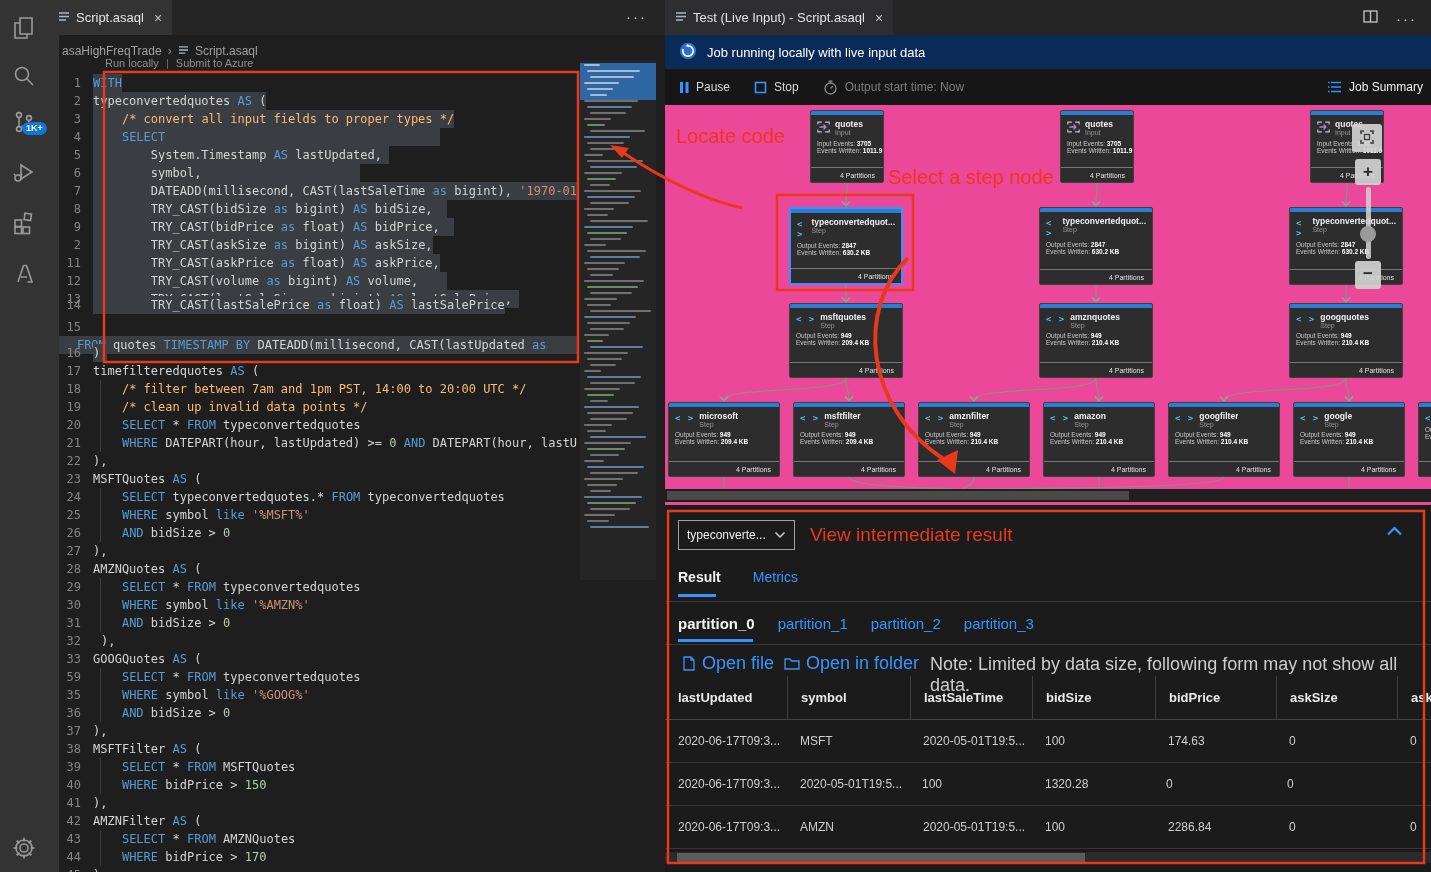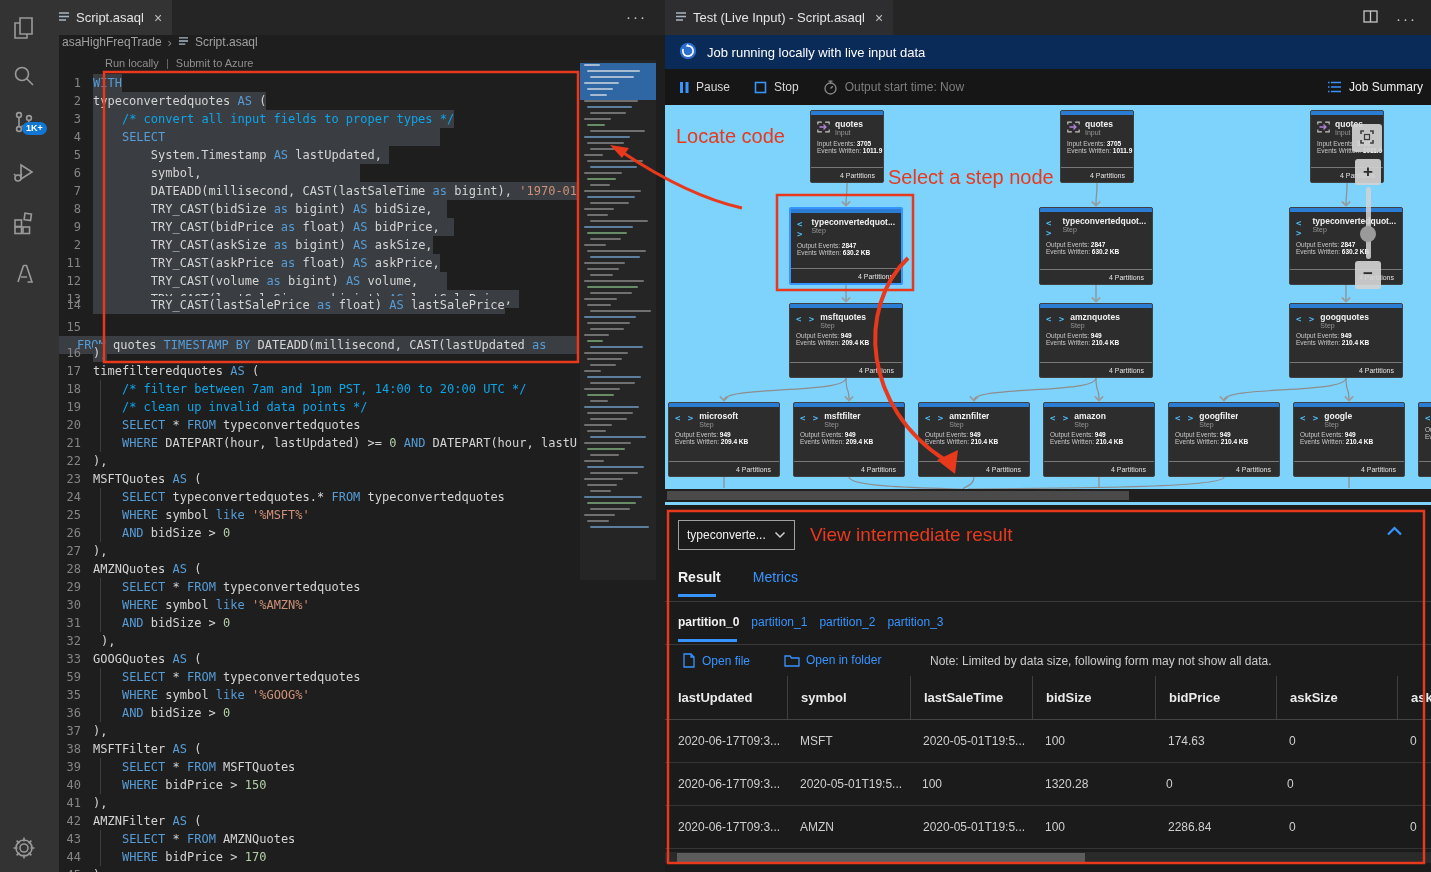--- a/index.html
+++ b/index.html
@@ -14,42 +14,42 @@
   .ab-badge{position:absolute;left:22px;top:22px;background:#1177d4;color:#fff;font-size:9px;font-weight:bold;
     border-radius:8px;padding:2px 4px;line-height:1}
 
   
   #editor-group{position:absolute;left:48px;top:0;width:617px;height:872px;background:#1e1e1e}
   .tabbar{position:absolute;left:0;top:0;right:0;height:35px;background:#252526;display:flex;align-items:stretch}
   .tab{display:flex;align-items:center;gap:6px;padding:0 10px;background:#333334;color:#e4e4e4;font-size:13px;cursor:pointer}
   .tab-close{color:#c0c0c0;font-size:14px;margin-left:4px;cursor:pointer}
   .more-dots{position:absolute;top:8px;color:#cccccc;font-size:15px;letter-spacing:2px;cursor:pointer}
   #editor-group .more-dots{right:18px}
-  .breadcrumb{position:absolute;left:14px;top:35px;height:23px;display:flex;align-items:flex-start;gap:6px;
+  .breadcrumb{position:absolute;left:14px;top:35px;height:23px;display:flex;align-items:flex-end;gap:6px;
     color:#a0a0a0;font-size:12px}
   .bc-sep{color:#808080;font-size:13px}
   .codelens{position:absolute;left:57px;top:57px;height:16px;font-size:11px;color:#8f8f8f}
   .codelens .lnk{cursor:pointer}
   .cl-sep{margin:0 4px;color:#6e6e6e}
 
   #editor-view{position:absolute;left:0;top:74px;width:530px;height:798px;overflow:hidden}
   .code-line{position:absolute;left:0;height:18px;width:600px;display:flex;
     font-family:"DejaVu Sans Mono",monospace;font-size:12px;line-height:18px;white-space:pre}
   .ln{width:45px;text-align:right;padding-right:12px;color:#858585;flex:none}
   .lc{position:relative}
   .lc.sel{background:#3a3d41}
   .lc.g::before{content:"";position:absolute;left:7px;top:0;bottom:0;width:1px;background:#3d3d3d}
-  .tk-k{color:#569cd6}.tk-c{color:#0ea5e9}.tk-s{color:#ce9178}.tk-n{color:#b5cea8}.tk-p{color:#d4d4d4}
+  .tk-k{color:#569cd6}.tk-c{color:#fdba74}.tk-s{color:#ce9178}.tk-n{color:#b5cea8}.tk-p{color:#d4d4d4}
 
   #minimap{position:absolute;left:532px;top:60px;width:76px;height:520px;background:#252526;cursor:pointer}
   .mm-sel{position:absolute;left:0;top:3px;width:76px;height:37px;background:#2f66a4}
   .mm-row{position:absolute;height:2px;border-radius:1px;opacity:.75}
 
   
-  #right-panel{position:absolute;left:665px;top:0;width:766px;height:872px;background:#7dd3fc}
+  #right-panel{position:absolute;left:665px;top:0;width:766px;height:872px;background:#ec4899}
   #right-panel .tab{background:#2e2e30}
   .tb-right{position:absolute;right:14px;top:9px;display:flex;gap:18px;align-items:center}
   .banner{position:absolute;left:0;top:35px;width:766px;height:34px;background:#0a2a57;display:flex;
     align-items:center;gap:10px;padding-left:14px;color:#ffffff;font-size:13px}
   .toolbar{position:absolute;left:0;top:69px;width:766px;height:36px;background:#161617;display:flex;
     align-items:center;color:#d8d8d8;font-size:12px}
   .tbtn{display:flex;align-items:center;gap:7px;margin-left:14px;cursor:pointer}
   .tb-dim{color:#7e7e7e}
   .tb-jobsum{position:absolute;right:8px;display:flex;align-items:center;gap:7px;cursor:pointer}
 
@@ -78,25 +78,25 @@
   
   #result-panel{position:absolute;left:0;top:505px;width:766px;height:367px;background:#1b1b1c;font-size:12px}
   .dropdown{position:absolute;left:13px;top:15px;width:117px;height:30px;border:1px solid #a0a0a0;
     display:flex;align-items:center;justify-content:space-between;padding:0 8px;color:#f0f0f0;cursor:pointer;background:#1b1b1c}
   .collapse{position:absolute;left:721px;top:20px;cursor:pointer}
   .rtabs{position:absolute;left:13px;top:55px;height:40px;display:flex;gap:32px;font-size:14px}
   .rtab{position:relative;padding-top:9px;cursor:pointer;color:#3794ff}
   .rtab.active{color:#f2f2f2;font-weight:bold}
   .rtab.active::after{content:"";position:absolute;left:0;width:38px;bottom:3px;height:3px;background:#3794ff}
   .sepline{position:absolute;left:0;width:766px;height:1px;background:#3a3a3a}
-  .ptabs{position:absolute;left:13px;top:102px;height:36px;display:flex;gap:12px;font-size:12px}
+  .ptabs{position:absolute;left:13px;top:102px;height:36px;display:flex;gap:23px;font-size:15px}
   .ptab{position:relative;padding-top:8px;cursor:pointer;color:#3794ff}
   .ptab.active{color:#f2f2f2;font-weight:bold}
   .ptab.active::after{content:"";position:absolute;left:0;right:2px;bottom:1px;height:3px;background:#3794ff}
-  .actions{position:absolute;left:0;top:145px;height:26px;width:766px;color:#3794ff;font-size:12px}
+  .actions{position:absolute;left:0;top:145px;height:26px;width:766px;color:#3794ff;font-size:18px}
   .act{position:absolute;display:flex;align-items:center;gap:6px;cursor:pointer}
   .note{position:absolute;left:265px;top:4px;color:#cccccc}
   #rt-head{position:absolute;left:0;top:171px;width:766px;height:44px;display:flex;border-bottom:1px solid #444}
   .hcell{font-size:13px;font-weight:bold;color:#eaeaea;padding:14px 0 0 13px;white-space:nowrap;overflow:hidden}
   .hcell + .hcell{border-left:1px solid #3f3f3f}
   #rt-body{position:absolute;left:0;top:215px;width:766px}
   .trow{display:flex;height:43px;border-bottom:1px solid #353536}
   .tcell{font-size:12px;color:#cfcfcf;padding:14px 0 0 13px;white-space:nowrap;overflow:hidden}
   .rp-scroll{position:absolute;left:0;top:347px;width:766px;height:11px;background:#2a2a2b;cursor:pointer}
   .rp-thumb{position:absolute;left:12px;top:1px;width:408px;height:9px;background:#5c5c5c}

